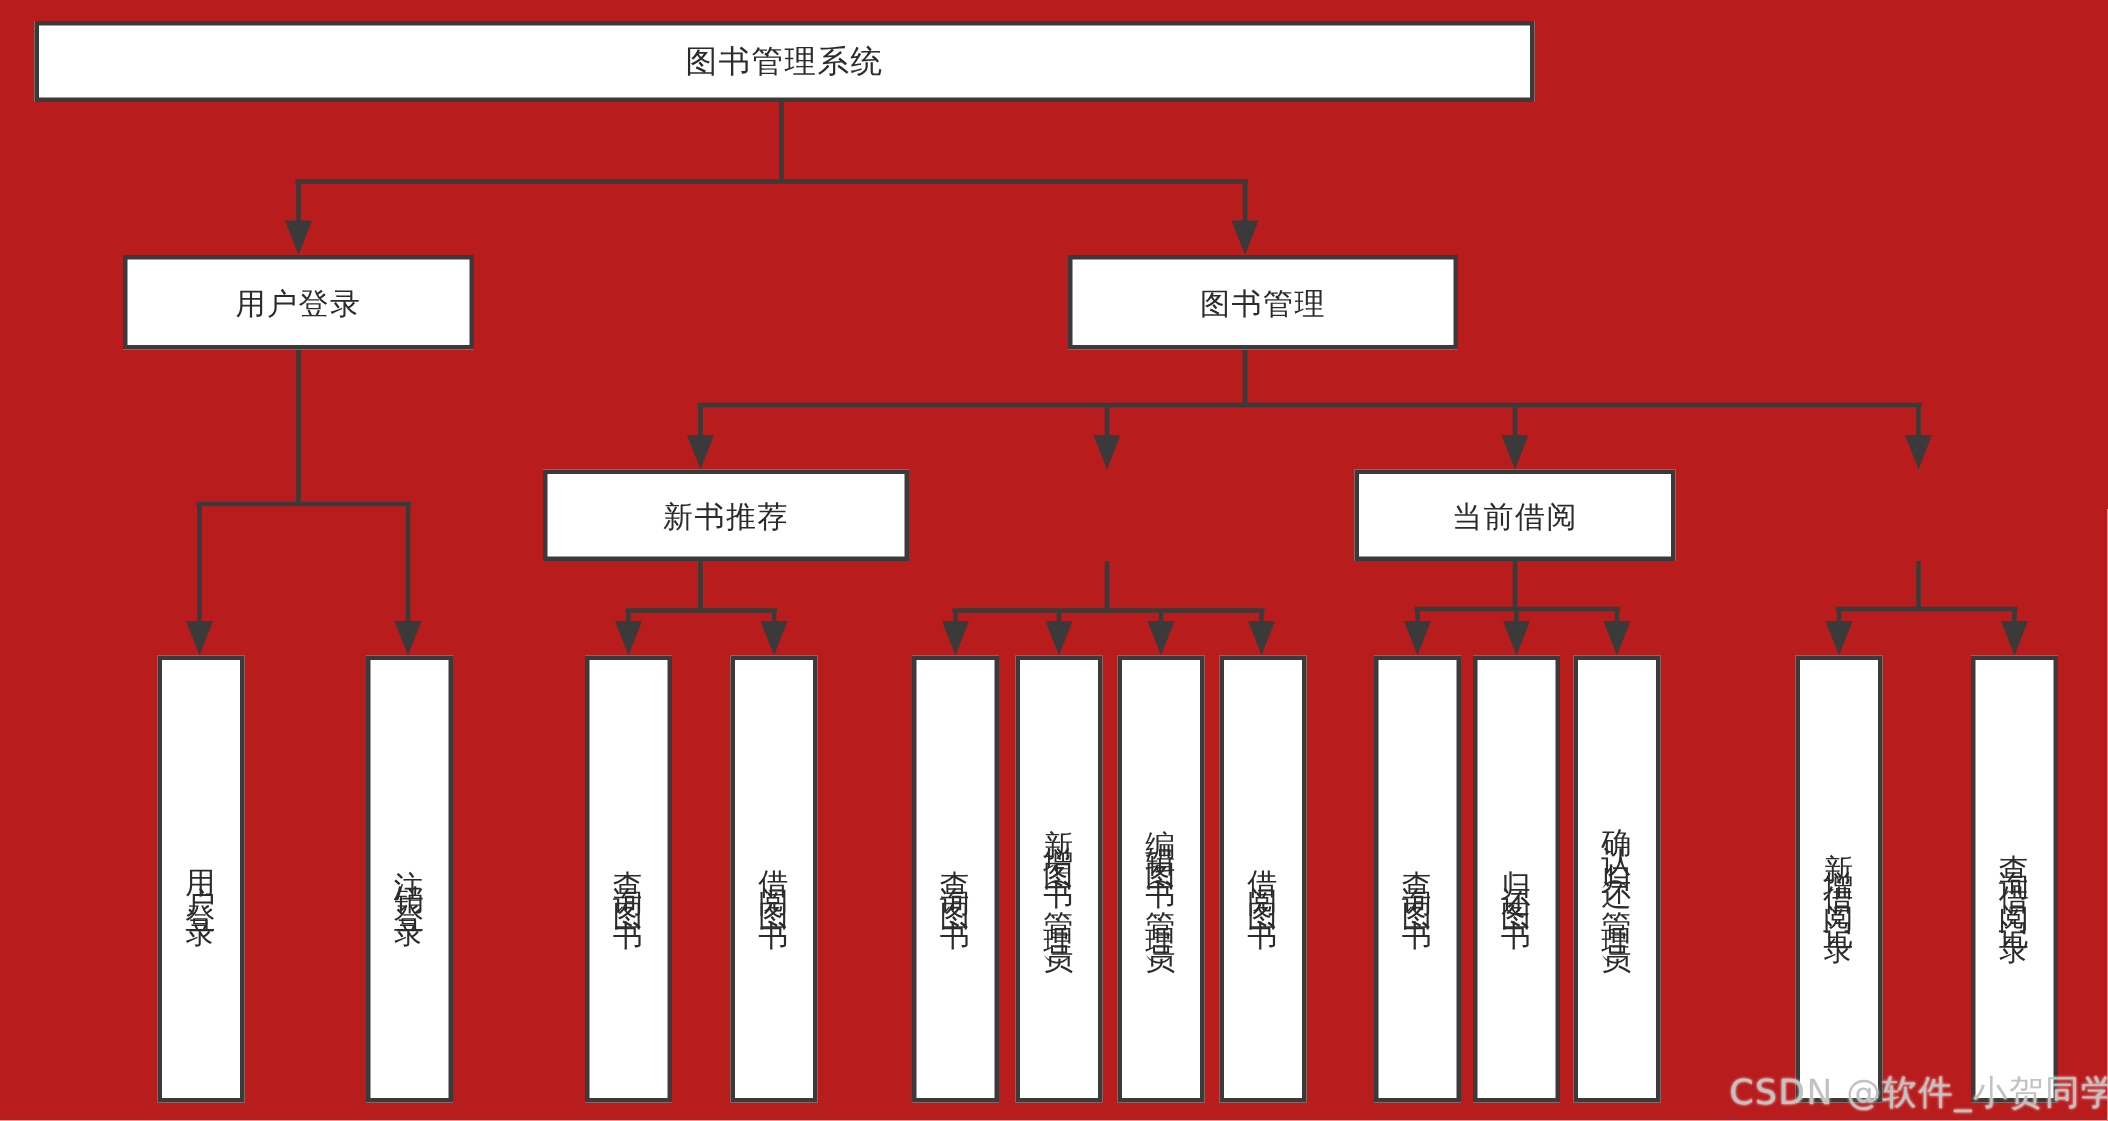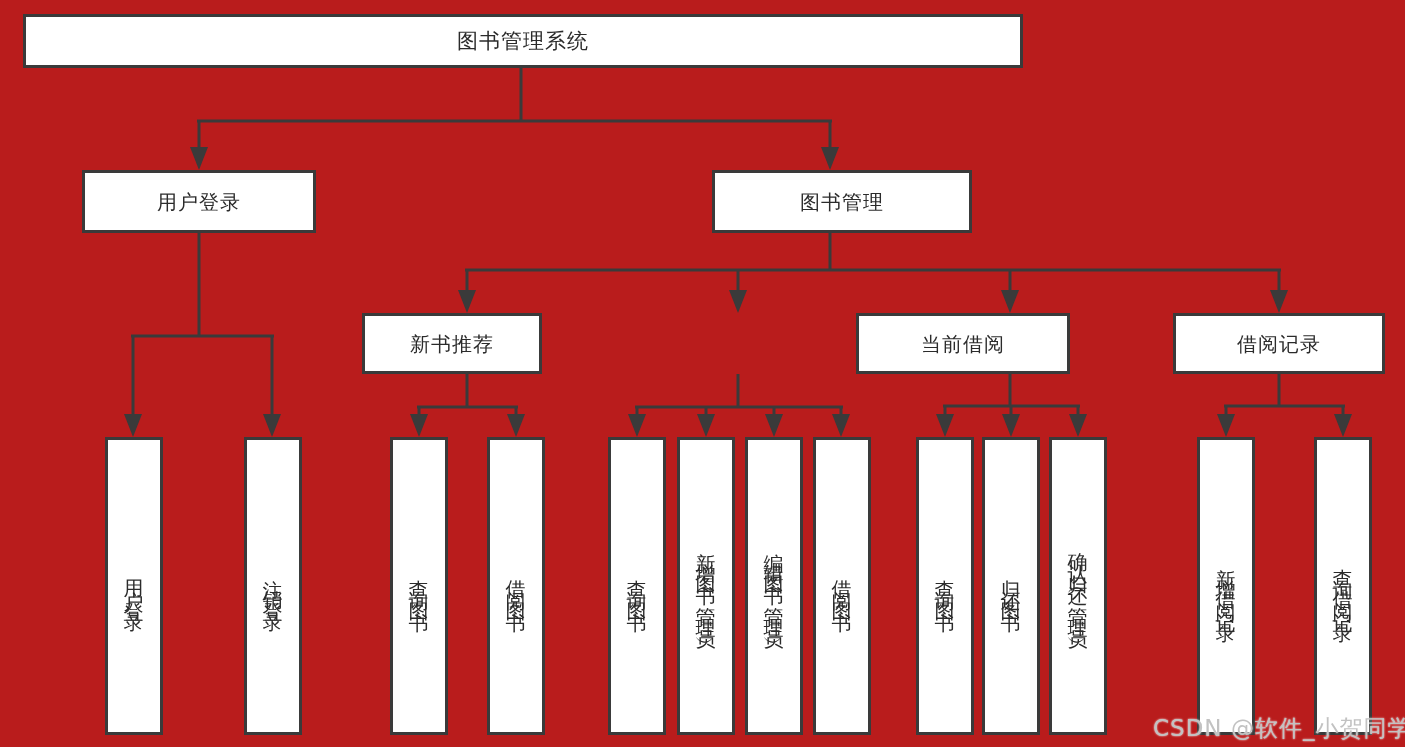--- a/index.html
+++ b/index.html
@@ -87,23 +87,22 @@
         <polygon points="1217,414 1235,414 1226,437"></polygon>
         <polygon points="1334,414 1352,414 1343,437"></polygon>
       </g>
   </svg>
 
   <div class="box root-box">图书管理系统</div>
 
   <div class="box l2-box" style="left:82px;width:234px;">用户登录</div>
   <div class="box l2-box" style="left:712px;width:260px;">图书管理</div>
 
-  <div class="box l3-box" style="left:362px;width:180px;">新书推荐</div>
-  <div class="box l3-box" style="left:856px;width:214px;">当前借阅</div>
-  <div class="box l3-box" style="left:1173px;width:212px;">借阅记录</div>
+  <div class="box l3-box" style="left:362px;width:244px;">新书推荐</div>
+  <div class="box l3-box" style="left:903px;width:214px;">当前借阅</div>
 
   <div class="box leaf" style="left:105px;">用户登录</div>
   <div class="box leaf" style="left:244px;">注销登录</div>
 
   <div class="box leaf" style="left:390px;">查询图书</div>
   <div class="box leaf" style="left:487px;">借阅图书</div>
 
   <div class="box leaf" style="left:608px;">查询图书</div>
   <div class="box leaf" style="left:677px;">新增图书（管理员）</div>
   <div class="box leaf" style="left:745px;">编辑图书（管理员）</div>

